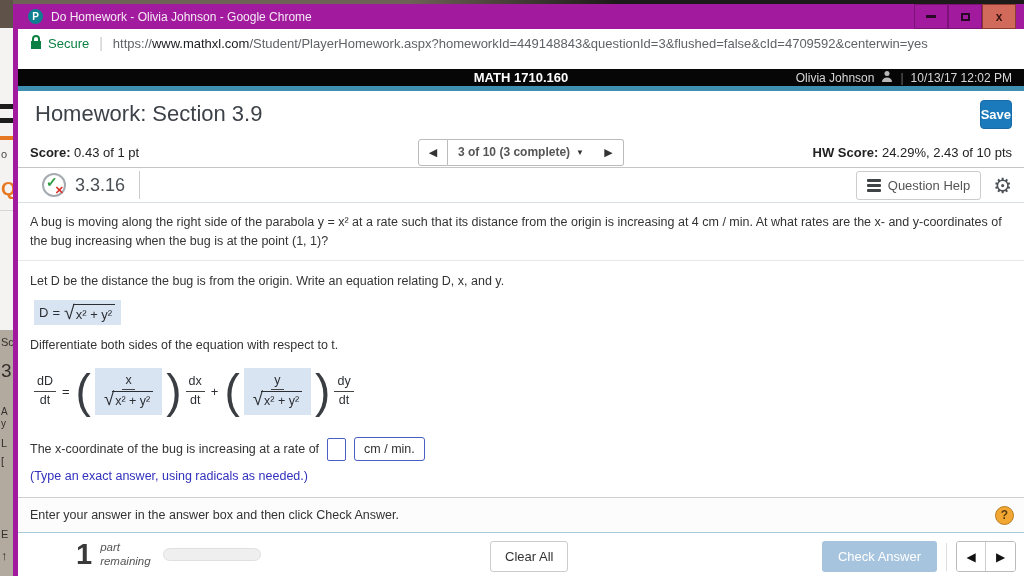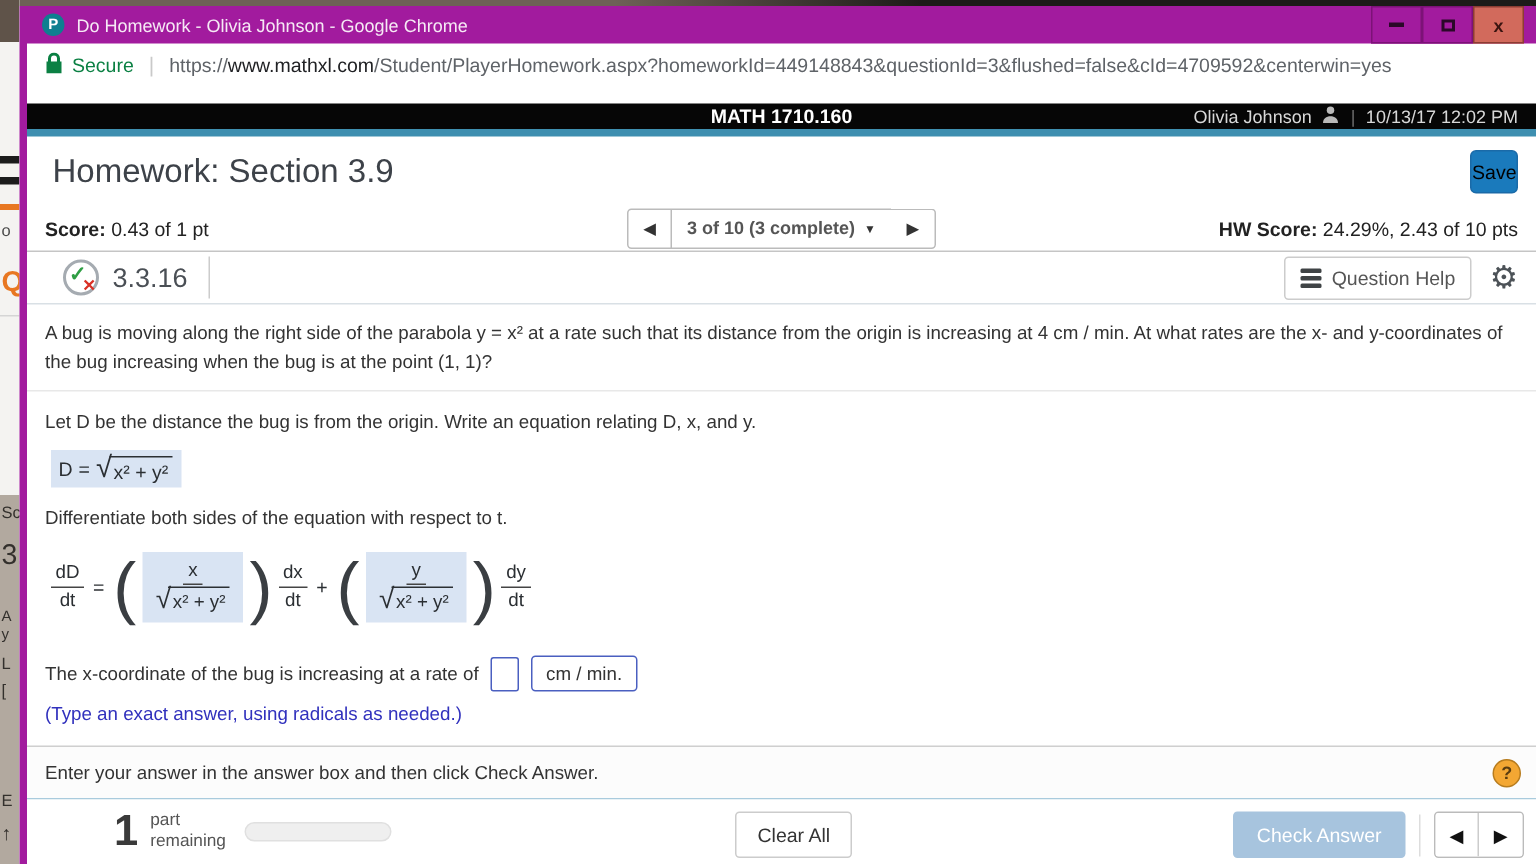--- a/index.html
+++ b/index.html
@@ -43,21 +43,21 @@
   .url-path { color:#5f6368; }
 
   .black-header { height:17px; background:#060606; position:relative; display:flex; align-items:center; justify-content:center; flex:none;margin-top:12px; }
   .course-title { color:#fff; font-size:13px; font-weight:bold; }
   .bh-right { position:absolute; right:12px; display:flex; align-items:center; color:#d8d8d8; font-size:12px; gap:7px; }
   .bh-pipe { color:#6d6d6d; }
   .teal-line { height:5px; background:#3e8fb0; flex:none; }
 
   .page-header { height:46px; display:flex; align-items:center; justify-content:space-between; padding:0 12px 0 17px; flex:none; }
   .page-title { font-size:22px; color:#3d4249; }
-  .save-btn { background:#1a7abc; color:#000000; border:1px solid #1a6aa8; border-radius:4px; font-size:13px; padding:6px 0; cursor:pointer; font-family:inherit; }
+  .save-btn { background:#1a7abc; color:#ffffff; border:1px solid #1a6aa8; border-radius:4px; font-size:13px; padding:6px 0; cursor:pointer; font-family:inherit;font-weight:bold; }
 
   .score-bar { height:31px; border-bottom:1px solid #c5c5c5; display:flex; align-items:center; padding:0 12px; font-size:13px; color:#222; flex:none; }
   .score-left { flex:1; }
   .score-right { flex:1; text-align:right; }
   .bold { font-weight:bold; }
   .pager { display:flex; align-items:stretch; height:27px; }
   .pager-btn { background:#fff; border:1px solid #bbb; display:flex; align-items:center; justify-content:center; font-size:11px; color:#333; cursor:pointer; font-family:inherit; }
   .pager-btn.prev { width:30px; border-radius:3px 0 0 3px; }
   .pager-btn.next { width:30px; border-radius:0 3px 3px 0; border-left:none; }
   .pager-mid { border-left:none; border-right:none; border-top:1px solid #bbb; border-bottom:1px solid #bbb; background:#fff;
@@ -106,21 +106,21 @@
   .hint-text { margin-top:8px; color:#3131bd; }
 
   
   .instruction-row { height:36px; border-top:1px solid #cfcfcf; border-bottom:1px solid #a9cbdd; background:#fcfcfc;
     display:flex; align-items:center; padding:0 12px; font-size:12.5px; color:#333; position:relative; flex:none; }
   .help-circle { position:absolute; right:10px; width:19px; height:19px; border-radius:50%; background:#f3a733; border:1px solid #b77c1e;
     color:#5a3c10; font-size:12px; font-weight:bold; display:flex; align-items:center; justify-content:center; cursor:pointer; }
 
   .footer { height:43px; display:flex; align-items:center; padding:0 10px 0 58px; position:relative; flex:none; background:#fff; }
   .parts-num { font-size:29px; font-weight:bold; color:#3a3a3a; margin-right:8px; line-height:1; }
-  .parts-label { font-size:11.5px; color:#555; line-height:1.15; margin-right:12px; }
+  .parts-label { font-size:11.5px; color:#555; line-height:1.15; margin-right:12px;font-style:italic; }
   .progress-track { width:98px; height:13px; background:#efefef; border:1px solid #e0e0e0; border-radius:7px; overflow:hidden; }
   .progress-fill { height:100%; background:#4a90c8; border-radius:7px 0 0 7px; }
   .clearall-btn { position:absolute; left:472px; top:8px; background:#fff; border:1px solid #ccc; border-radius:3px;
     padding:7px 14px; font-size:13px; color:#333; cursor:pointer; font-family:inherit; }
   .footer-right { position:absolute; right:8px; top:8px; display:flex; align-items:center; gap:9px; }
   .check-btn { background:#a7c4de; color:#fff; border:none; border-radius:3px; padding:8px 16px; font-size:13px; cursor:pointer; font-family:inherit;margin-left:16px; }
   .fr-divider { width:1px; height:28px; background:#ddd; }
   .nav-group { display:flex; border:1px solid #bbb; border-radius:3px; overflow:hidden; }
   .nav-arrow { width:29px; height:29px; background:#fff; display:flex; align-items:center; justify-content:center;
     font-size:12px; color:#111; cursor:pointer; border:none; font-family:inherit; }

